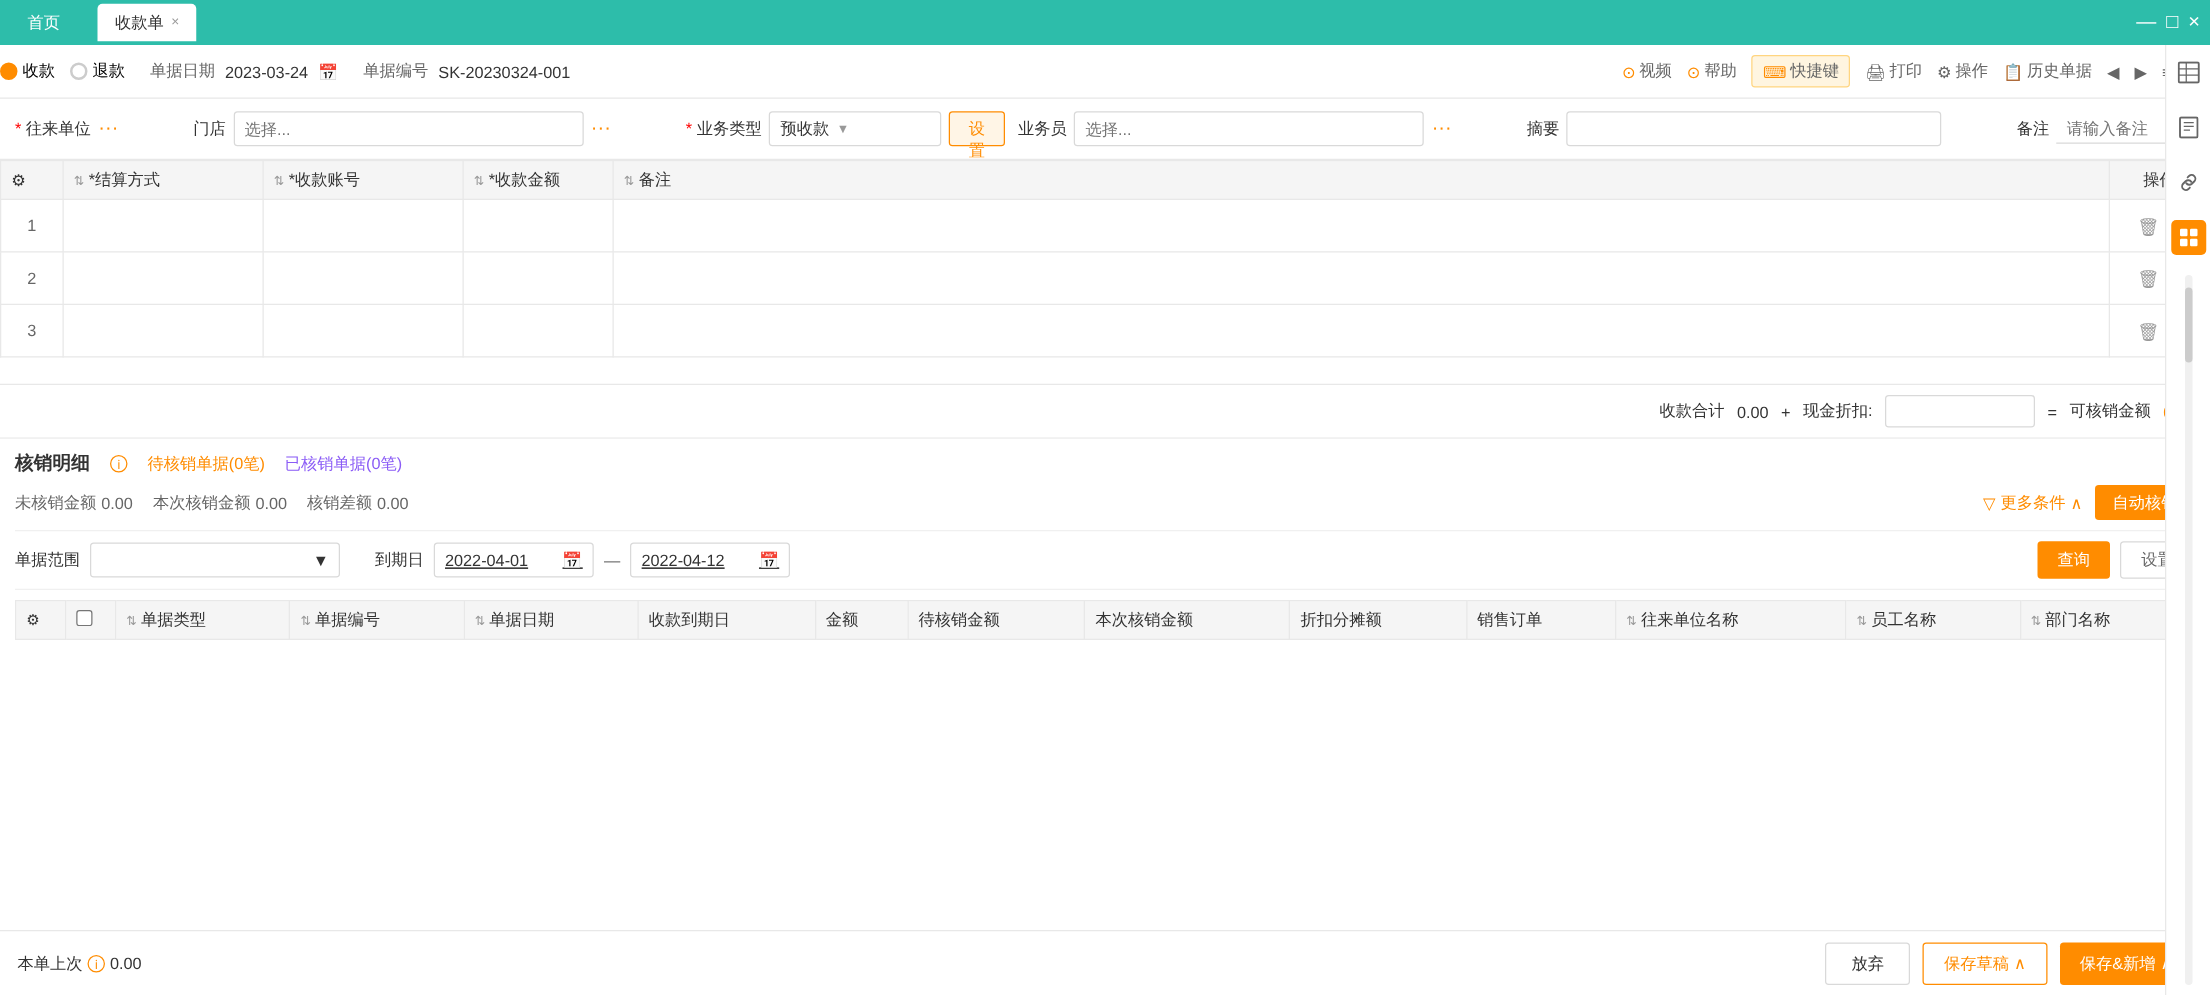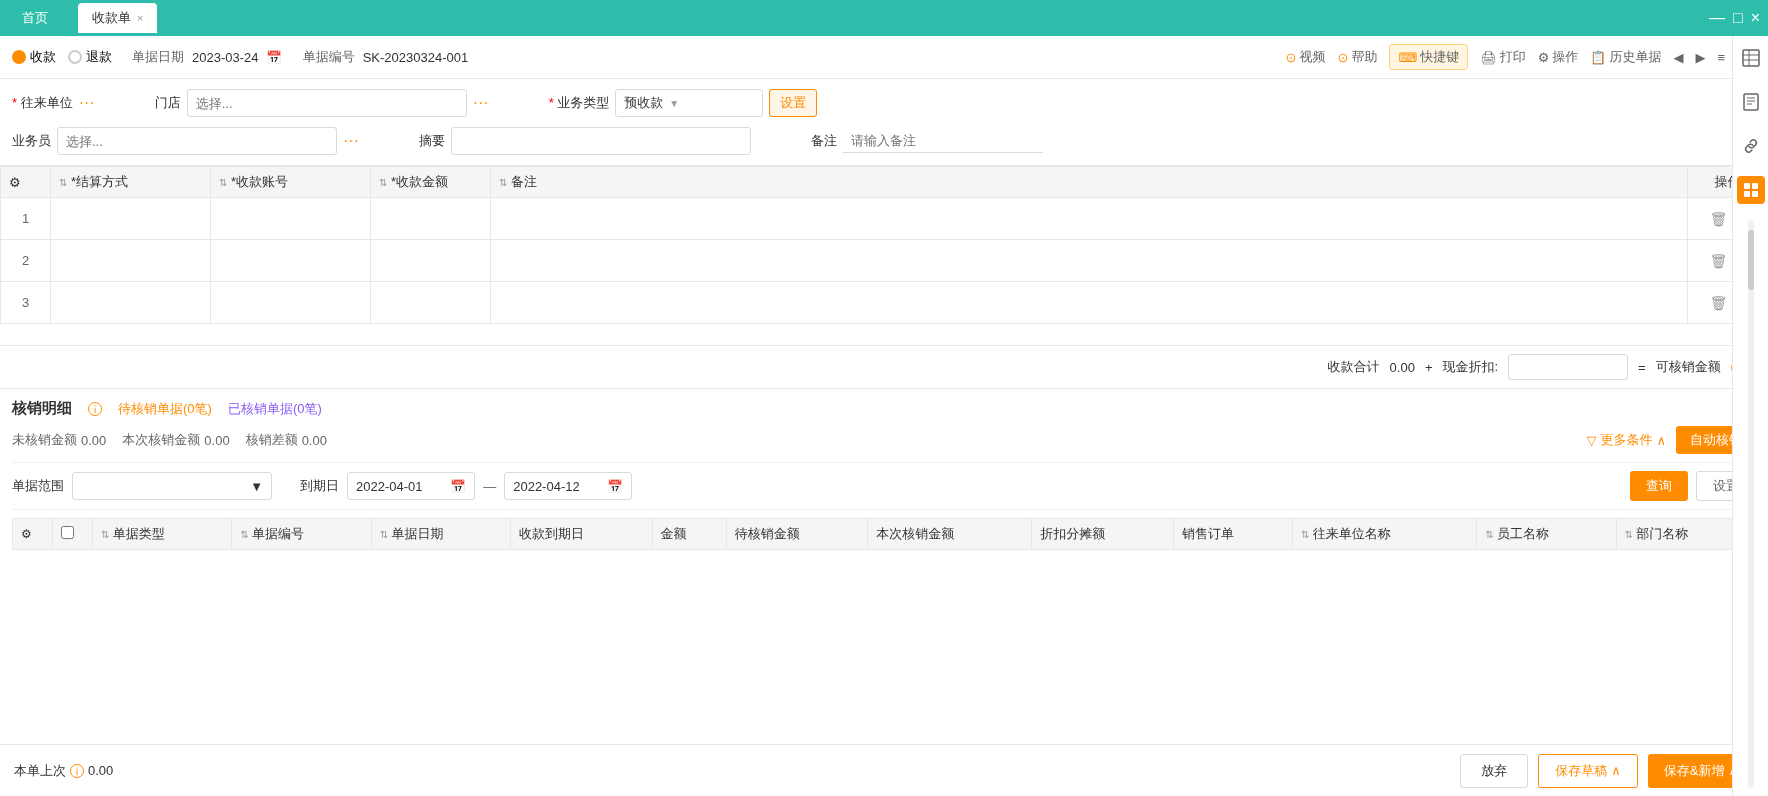--- a/index.html
+++ b/index.html
@@ -52,21 +52,21 @@
       height: calc(796px - 36px);
       display: flex;
       flex-direction: column;
       overflow: hidden;
     }
 
     
     .toolbar {
       display: flex;
       align-items: center;
-      padding: 8px 12px;
+      padding: 8px 0;
       border-bottom: 1px solid #e8e8e8;
       background: #fff;
       gap: 20px;
     }
     .radio-group { display: flex; gap: 12px; align-items: center; }
     .radio-item { display: flex; align-items: center; gap: 4px; cursor: pointer; }
     .radio-circle {
       width: 14px; height: 14px; border-radius: 50%;
       border: 2px solid #ccc; display: inline-block;
     }
@@ -87,21 +87,21 @@
     }
     .toolbar-right .btn-link {
       display: flex; align-items: center; gap: 3px;
       cursor: pointer; color: #666;
     }
 
     
     .form-section {
       padding: 10px 12px;
       display: flex;
-      flex-direction: column;
+      flex-direction: row;
       gap: 10px;
       border-bottom: 1px solid #e8e8e8;
     }
     .form-row { display: flex; align-items: center; gap: 20px; }
     .form-field { display: flex; align-items: center; gap: 6px; }
     .form-field label { color: #333; white-space: nowrap; }
     .required { color: #f00; }
     .form-input {
       border: 1px solid #d9d9d9;
       border-radius: 3px;
@@ -256,20 +256,21 @@
       color: #333;
     }
     .date-input-box {
       display: flex;
       align-items: center;
       border: 1px solid #d9d9d9;
       border-radius: 3px;
       padding: 3px 8px;
       height: 28px;
       gap: 4px;
+      text-decoration: underline;
     }
     .date-input-box input {
       border: none;
       outline: none;
       width: 90px;
       color: #333;
     }
     .query-btn {
       background: #ff8c00;
       color: #fff;

